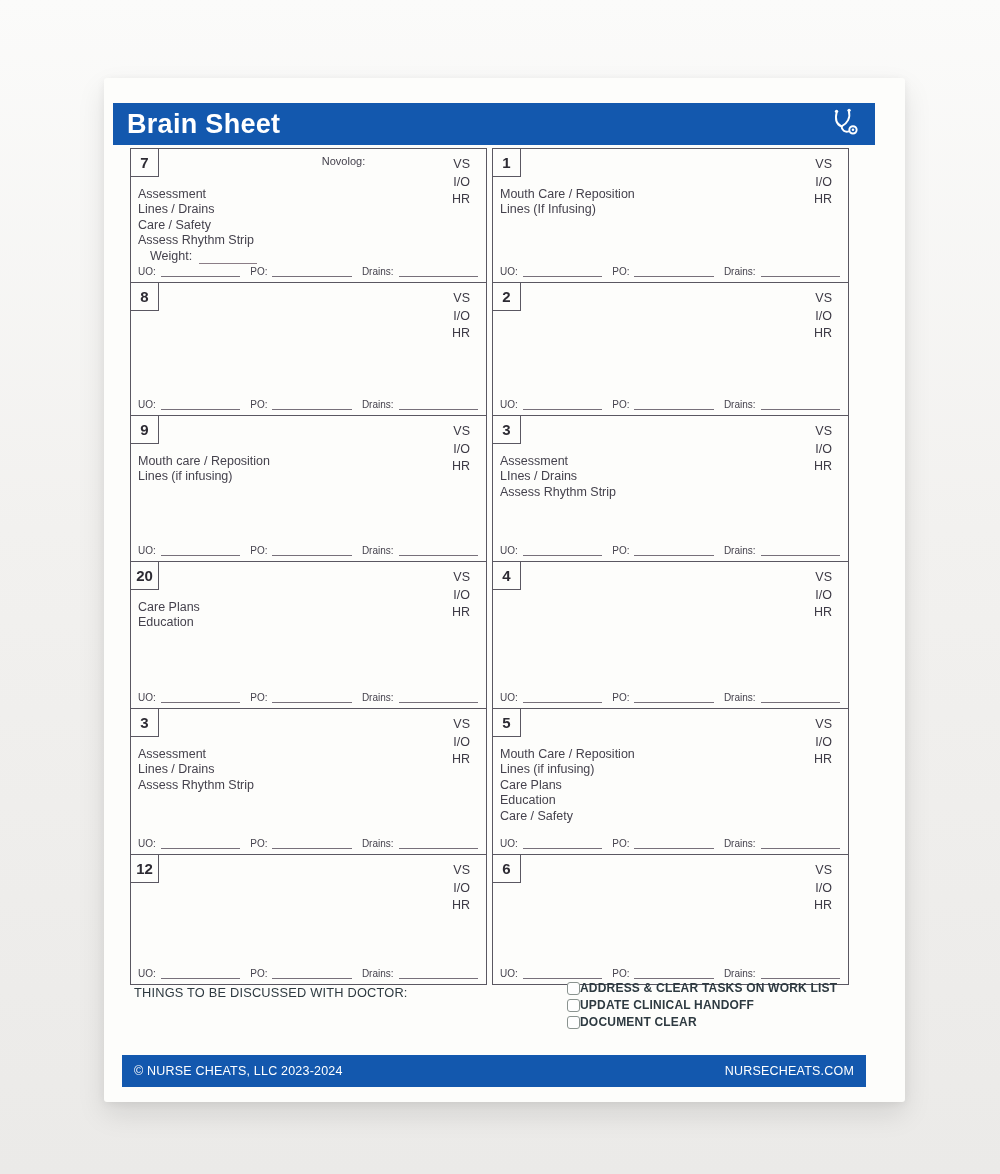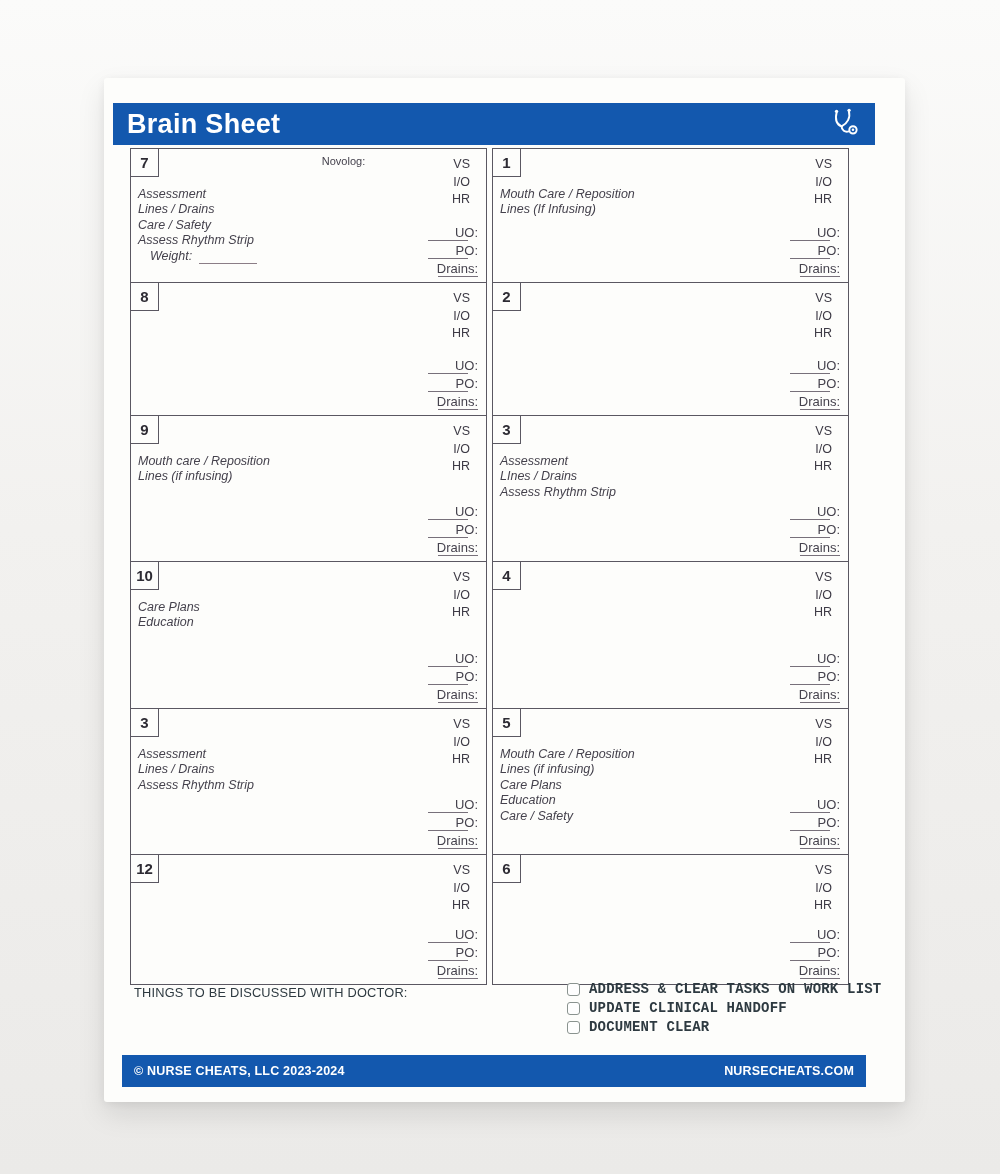--- a/index.html
+++ b/index.html
@@ -43,54 +43,54 @@
   .vitals {
     position:absolute; top:7px; right:16px; text-align:right;
     font-size:12.5px; line-height:17.5px; color:#3d3a45;
   }
   .novolog {
     position:absolute; top:6px; left:70px; right:0; text-align:center;
     font-size:11px; color:#45424d;
   }
   .content {
     position:absolute; top:38px; left:7px; right:62px;
-    font-size:12.5px; color:#45424d;font-style:italic;
+    font-size:12.5px; color:#45424d;
   }
   .list div.cell-item { line-height:15.4px; }
   .weight-line { line-height:15.4px; display:flex; align-items:flex-end;margin-left:12px; }
   .wblank { display:inline-block; width:58px; height:12px;
     border-bottom:1.4px solid #8b7d86; margin-left:7px; }
   .outputs {
     position:absolute; left:7px; right:8px; bottom:3px;
-    display:flex; align-items:flex-end; font-size:13px; color:#45424d;flex-direction:column;
+    display:flex; align-items:flex-end; font-size:10px; color:#45424d;
   }
   .olab { white-space:nowrap; line-height:15px; }
   .blank { flex:1; height:13px; border-bottom:1.4px solid #77707a;
     margin:0 10px 2px 5px; min-width:40px; }
   .blank.lastb { margin-right:0; }
   
   .things {
     position:absolute; left:30px; top:907px;
     font-size:12.8px; font-weight:normal; color:#2e3a41; letter-spacing:.2px;
   }
   .tasks { position:absolute; left:463px; top:903px; }
   .task-row { display:flex; align-items:center; margin-bottom:3px; }
   .checkbox {
     width:13px; height:13px; border:1.5px solid #8a938f; border-radius:3px;
     background:#fefefe; flex:0 0 auto;
   }
   .task-label {
-    margin-left:9px; font-size:14px; font-weight:bold;
-    color:#2e3a41; letter-spacing:.2px; white-space:nowrap;font-family:Liberation Mono, monospace;
+    font-size:12px; font-weight:bold;
+    color:#2e3a41; letter-spacing:.2px; white-space:nowrap;
   }
   .footerbar {
     position:absolute; left:18px; top:977px; width:744px; height:26px;
     background:#1358ae; color:#fff; display:flex; align-items:center;
     justify-content:space-between; padding:16px 12px;
-    font-size:12.5px; font-weight:bold; letter-spacing:.2px;
+    font-size:12.5px; font-weight:normal; letter-spacing:.2px;
   }
 </style>
 </head>
 <body>
 
 <div class="paper">
 
   <div class="header">
     <span class="title">Brain Sheet</span>
     <span>
@@ -184,21 +184,21 @@
           <span class="blank"></span>
         <span class="olab">PO:</span>
           <span class="blank"></span>
         <span class="olab">Drains:</span>
           <span class="blank lastb"></span>
       </div>
     </div>
 
     <div class="cell">
       <div class="numbox">
-          <span>10</span>
+          <span>20</span>
         </div>
       <div class="vitals">
         <div>VS</div>
         <div>I/O</div>
         <div>HR</div>
       </div>
       <div class="content">
         <div class="list">
             <div class="cell-item">Care Plans</div>
             <div class="cell-item">Education</div>

